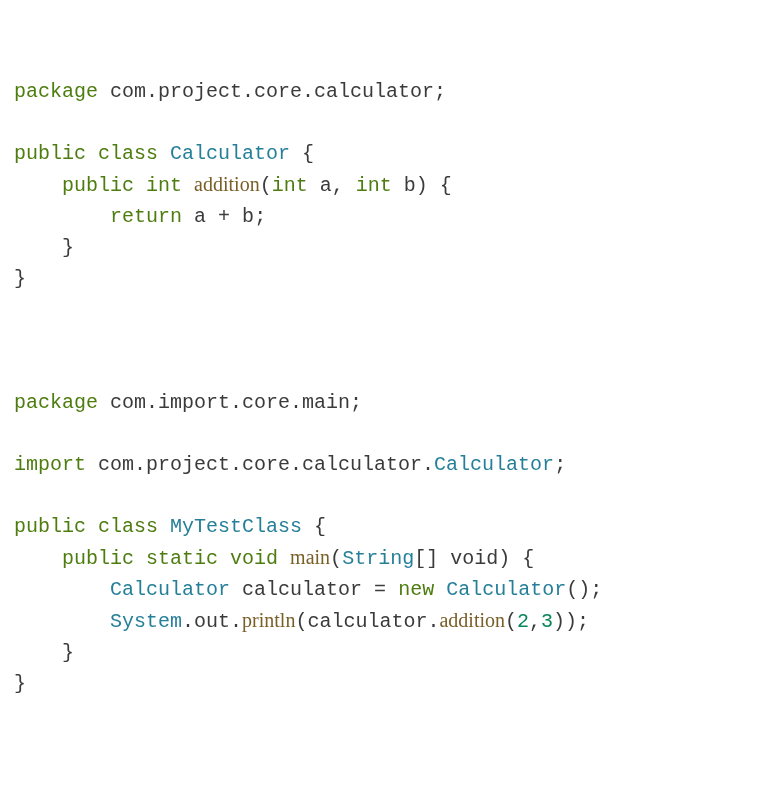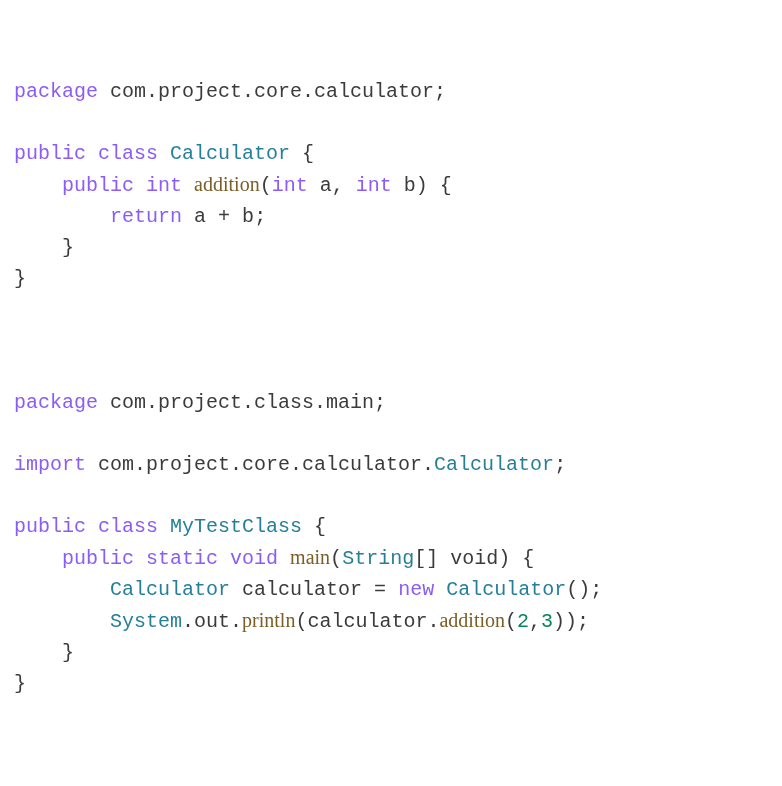--- a/index.html
+++ b/index.html
@@ -5,41 +5,41 @@
   body {
     margin: 0;
     padding: 14px;
     background: #ffffff;
     font-family: Consolas, "Courier New", monospace;
     font-size: 20px;
     line-height: 1.55;
     color: #3b3b3b;
     white-space: pre;
   }
-  .kw { color: #8b5cf6; }
+  .kw { color: #4d7c0f; }
   .method { color: #795e26; font-family: Liberation Serif, serif; }
   .num { color: #098658; }
   .pkg { color: #3b3b3b; text-align: center; }
   .punct { color: #3b3b3b; }
   .ns { color: #267f99; }
 </style>
 </head>
 <body>
 
 <div><span class="kw">package</span> <span class="pkg">com.project.core.calculator</span><span class="punct">;</span>
 
 <span class="kw">public</span> <span class="kw">class</span> <span class="ns">Calculator</span> <span class="punct">{</span>
     <span class="kw">public</span> <span class="kw">int</span> <span class="method">addition</span><span class="punct">(</span><span class="kw">int</span> <span>a</span><span class="punct">,</span> <span class="kw">int</span> <span>b</span><span class="punct">)</span> <span class="punct">{</span>
         <span class="kw">return</span> <span>a</span> <span class="punct">+</span> <span>b</span><span class="punct">;</span>
     <span class="punct">}</span>
 <span class="punct">}</span>
 
 
 
-<span class="kw">package</span> <span class="pkg">com.project.class.main</span><span class="punct">;</span>
+<span class="kw">package</span> <span class="pkg">com.import.core.main</span><span class="punct">;</span>
 
 <span class="kw">import</span> <span class="pkg">com.project.core.calculator.</span><span class="ns">Calculator</span><span class="punct">;</span>
 
 <span class="kw">public</span> <span class="kw">class</span> <span class="ns">MyTestClass</span> <span class="punct">{</span>
     <span class="kw">public</span> <span class="kw">static</span> <span class="kw">void</span> <span class="method">main</span><span class="punct">(</span><span class="ns">String</span><span class="punct">[]</span> <span>void</span><span class="punct">)</span> <span class="punct">{</span>
         <span class="ns">Calculator</span> <span>calculator</span> <span class="punct">=</span> <span class="kw">new</span> <span class="ns">Calculator</span><span class="punct">();</span>
         <span class="ns">System</span><span class="punct">.</span><span>out</span><span class="punct">.</span><span class="method">println</span><span class="punct">(</span><span>calculator</span><span class="punct">.</span><span class="method">addition</span><span class="punct">(</span><span class="num">2</span><span class="punct">,</span><span class="num">3</span><span class="punct">));</span>
     <span class="punct">}</span>
 <span class="punct">}</span>
 

